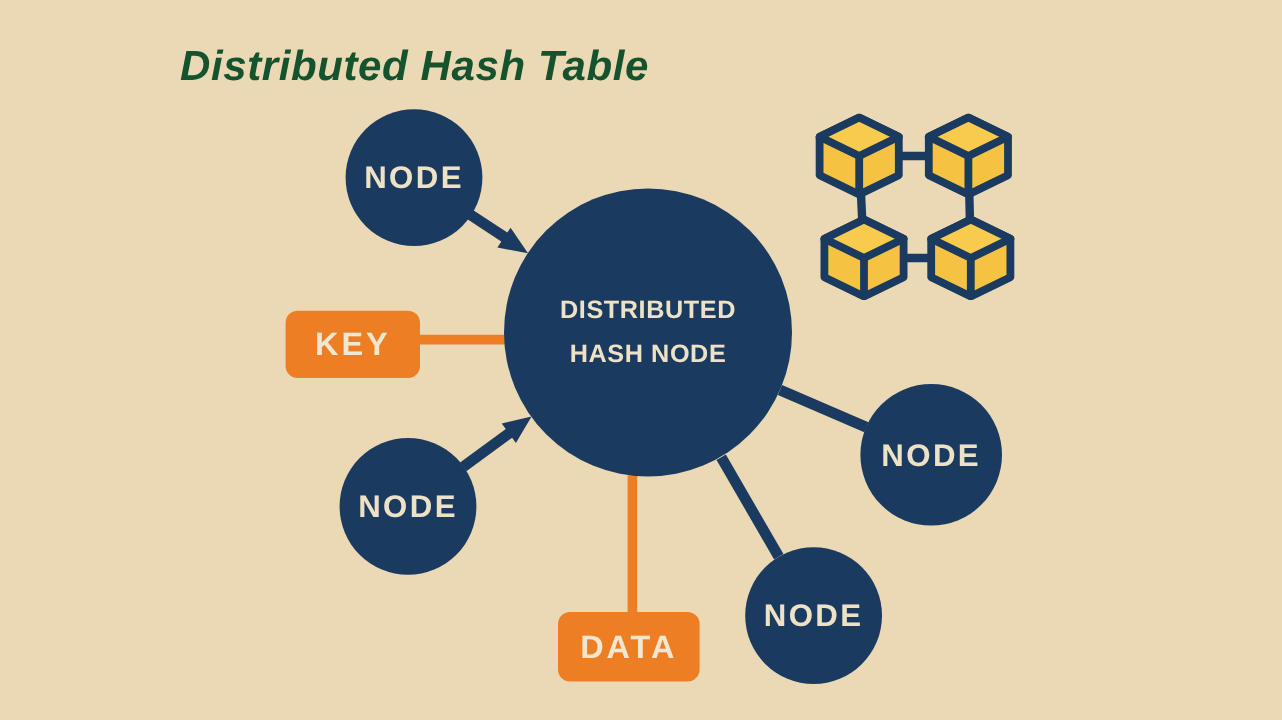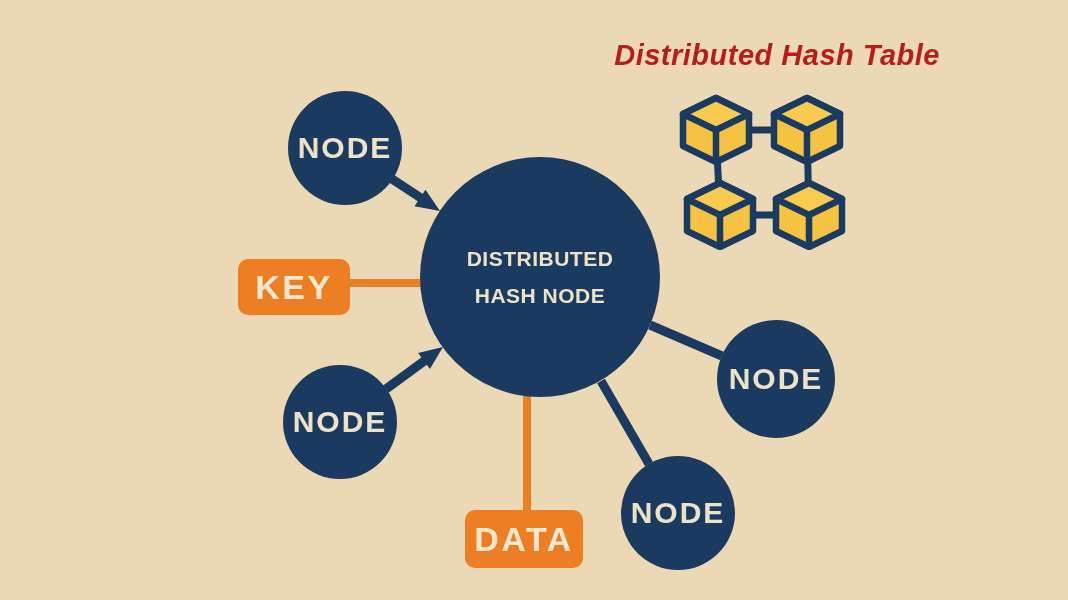--- a/index.html
+++ b/index.html
@@ -13,23 +13,23 @@
   }
   .connectors {
     position: absolute;
     left: 0; top: 0;
   }
   .title {
     position: absolute;
     left: 150px;
     top: 36px;
     width: 790px;
-    text-align: right;
-    color: #b91c1c;
-    font-size: 29px;
+    text-align: left;
+    color: #14532d;
+    font-size: 35px;
     font-weight: 700;
     font-style: italic;
     line-height: 39px;
     letter-spacing: 0.5px;
   }
   .circle {
     position: absolute;
     border-radius: 50%;
     background: #1b3a60;
     color: #eee2c6;
@@ -41,35 +41,35 @@
   }
   .center-circle {
     left: 420px;
     top: 157px;
     width: 240px;
     height: 240px;
     font-size: 21px;
     line-height: 37px;
     letter-spacing: 0.5px;
   }
-  .node { font-size: 30px; letter-spacing: 2px; }
+  .node { font-size: 26px; letter-spacing: 2px; }
   .node-top-left     { left: 288px; top:  91px; width: 114px; height: 114px; }
   .node-bottom-left  { left: 283px; top: 365px; width: 114px; height: 114px; }
   .node-right        { left: 717px; top: 320px; width: 118px; height: 118px; }
   .node-bottom-right { left: 621px; top: 456px; width: 114px; height: 114px; }
   .tag {
     position: absolute;
     background: #ee7e24;
     border-radius: 10px;
     color: #f3e8cf;
     display: flex;
     align-items: center;
     justify-content: center;
     font-weight: 700;
-    font-size: 34px;
+    font-size: 27px;
     letter-spacing: 2.5px;
   }
   .key-tag  { left: 238px; top: 259px; width: 112px; height: 56px; }
   .data-tag { left: 465px; top: 510px; width: 118px; height: 58px; }
   .blockchain-icon {
     position: absolute;
     left: 672px;
     top: 88px;
   }
 </style>

